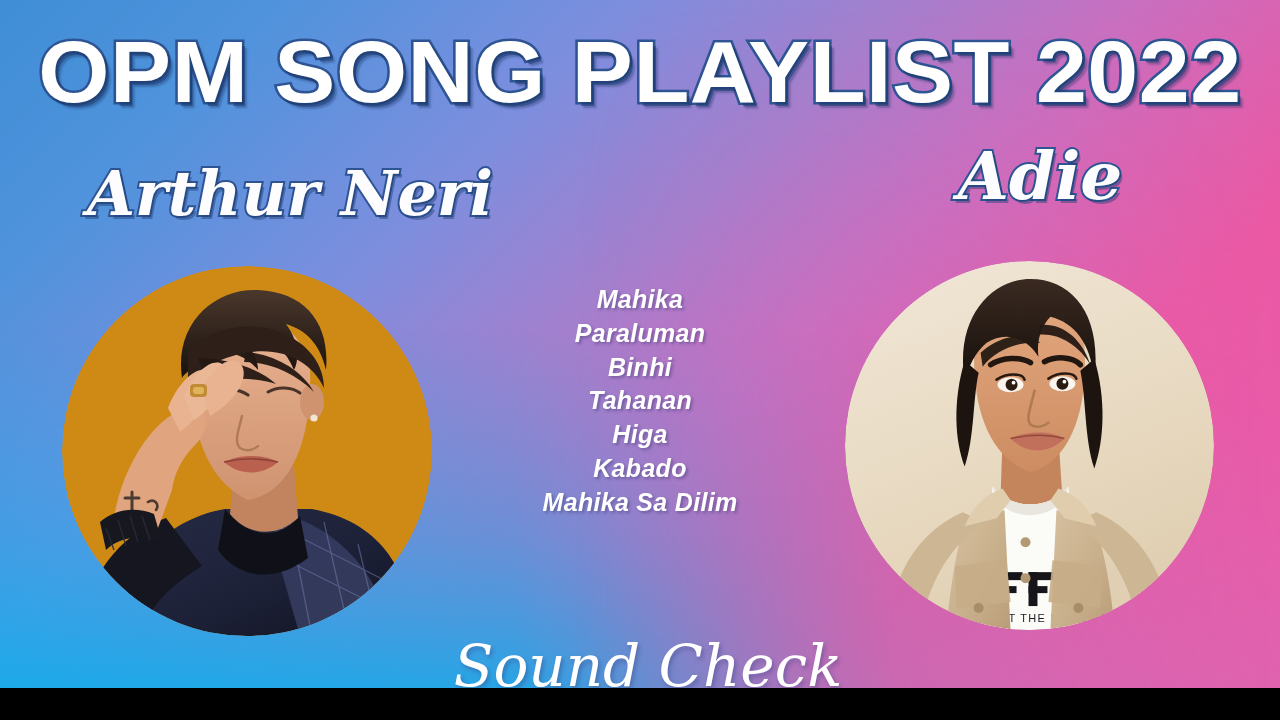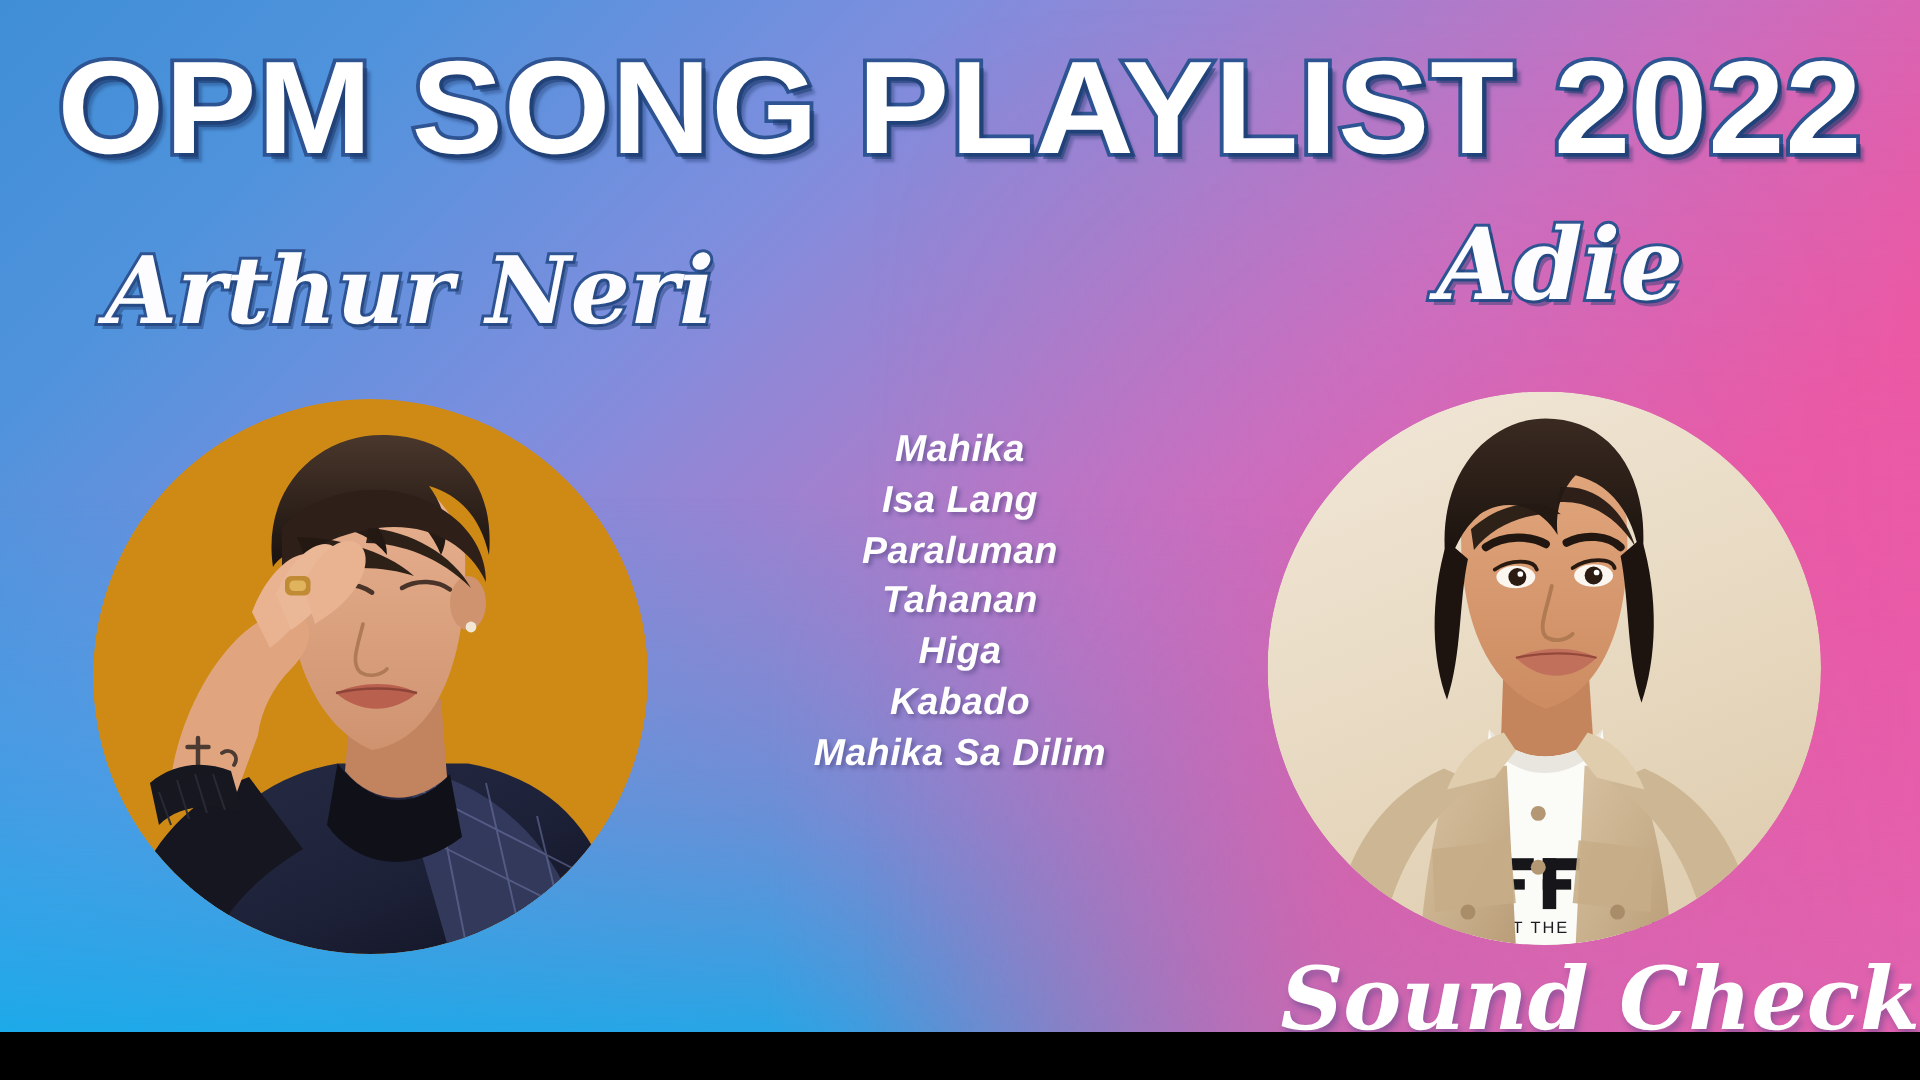--- a/index.html
+++ b/index.html
@@ -87,21 +87,21 @@
     -webkit-text-stroke: 4px #2e5494;
     paint-order: stroke fill;
     text-shadow: 3px 4px 0 rgba(30, 62, 114, 0.45);
     white-space: nowrap;
     line-height: 1;
   }
   #artist-left-name {
     left: 70px;
     top: 163px;
     width: 440px;
-    text-align: left;
+    text-align: center;
     font-size: 62px;
   }
   #artist-right-name {
     left: 880px;
     top: 143px;
     width: 320px;
     text-align: center;
     font-size: 66px;
   }
 
@@ -143,24 +143,24 @@
     letter-spacing: 0.3px;
     text-shadow: 2px 2px 3px rgba(60, 55, 110, 0.45);
     white-space: nowrap;
   }
 
   
   #footer-label {
     left: 16px;
     right: 0;
     top: 637px;
-    text-align: right;
+    text-align: center;
     font-family: "DejaVu Serif", "Liberation Serif", serif;
     font-style: italic;
-    font-weight: 700;
+    font-weight: 400;
     font-size: 58px;
     line-height: 1;
     color: #ffffff;
     text-shadow: 2px 3px 4px rgba(55, 60, 125, 0.40);
     white-space: nowrap;
   }
 </style>
 </head>
 <body>
 
@@ -358,22 +358,22 @@
         <g fill="#241a13" opacity="0.95">
           <path d="M136 92 C 156 74 182 70 196 82 C 176 80 152 88 138 106 Z"></path>
           <path d="M196 64 C 218 62 238 78 246 104 C 234 84 214 72 194 74 Z"></path>
         </g>
       </g>
     </svg>
   </div>
 
   <div class="layer" id="tracklist">
     <div class="track">Mahika</div>
-    <div class="track">Isa Lang</div>
     <div class="track">Paraluman</div>
+    <div class="track">Binhi</div>
     <div class="track">Tahanan</div>
     <div class="track">Higa</div>
     <div class="track">Kabado</div>
     <div class="track">Mahika Sa Dilim</div>
   </div>
 
   <div class="layer" id="footer-label">Sound Check</div>
 
 </div>
 

